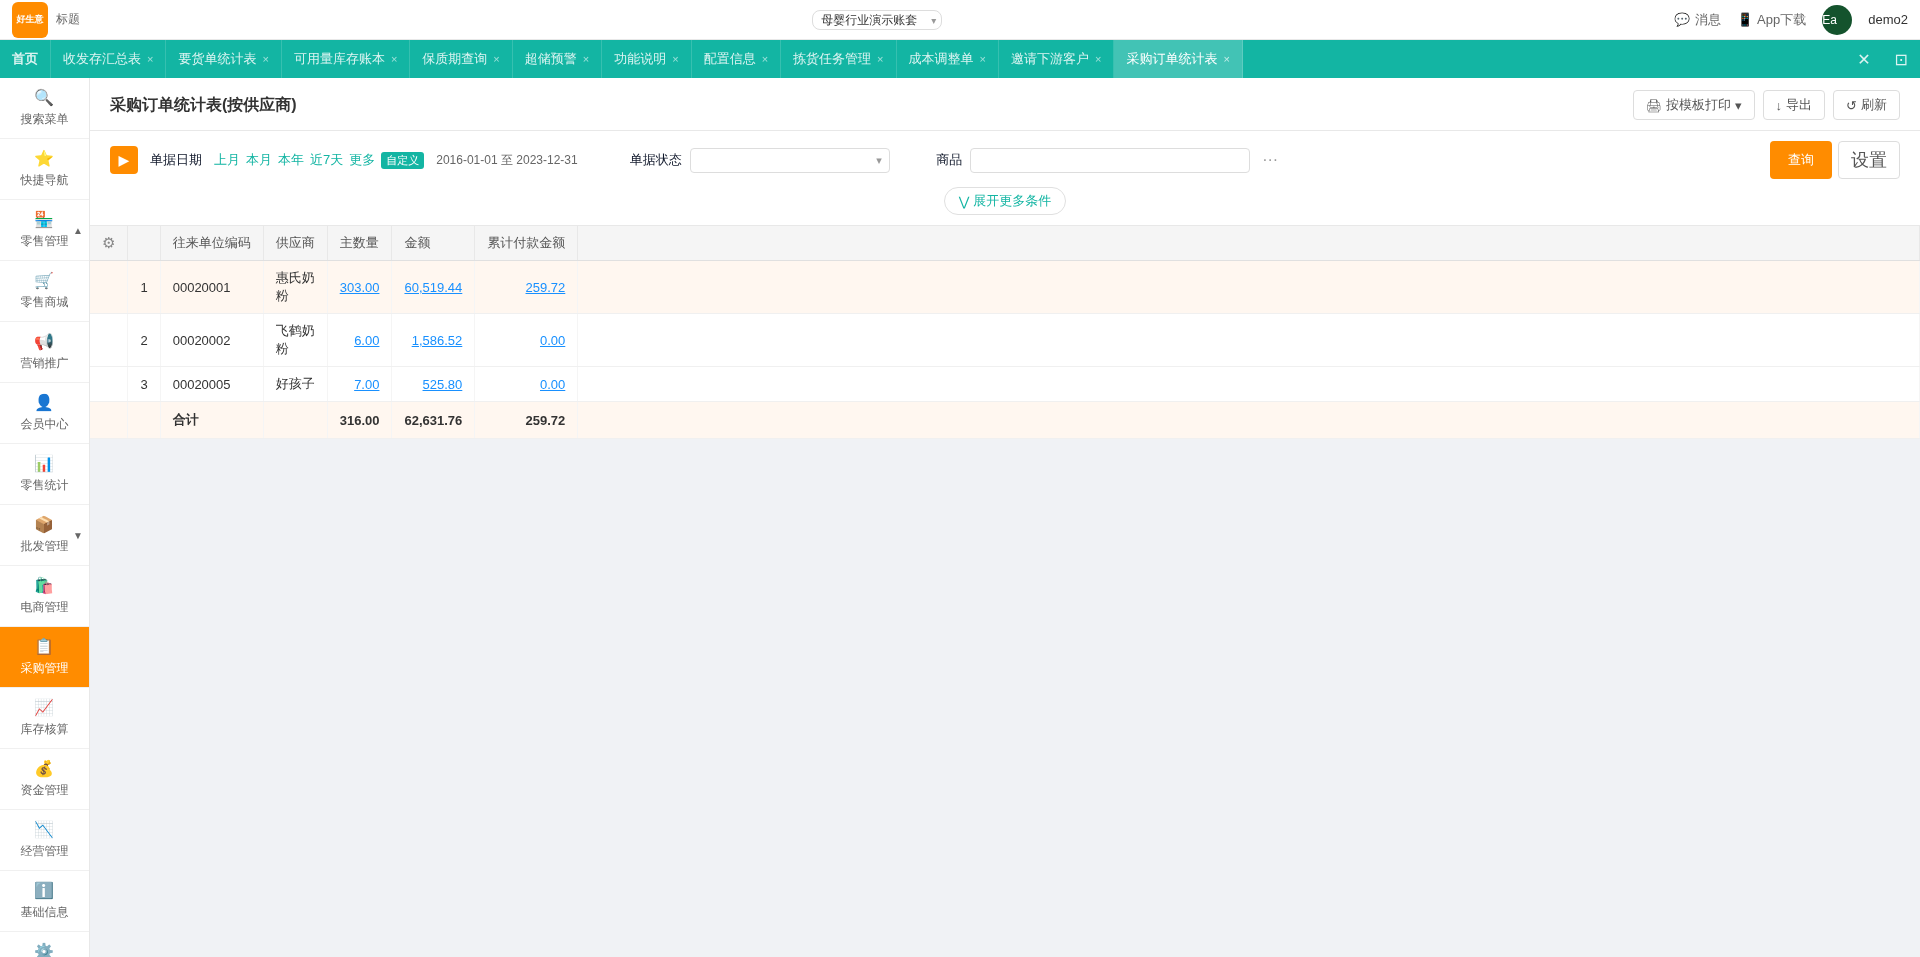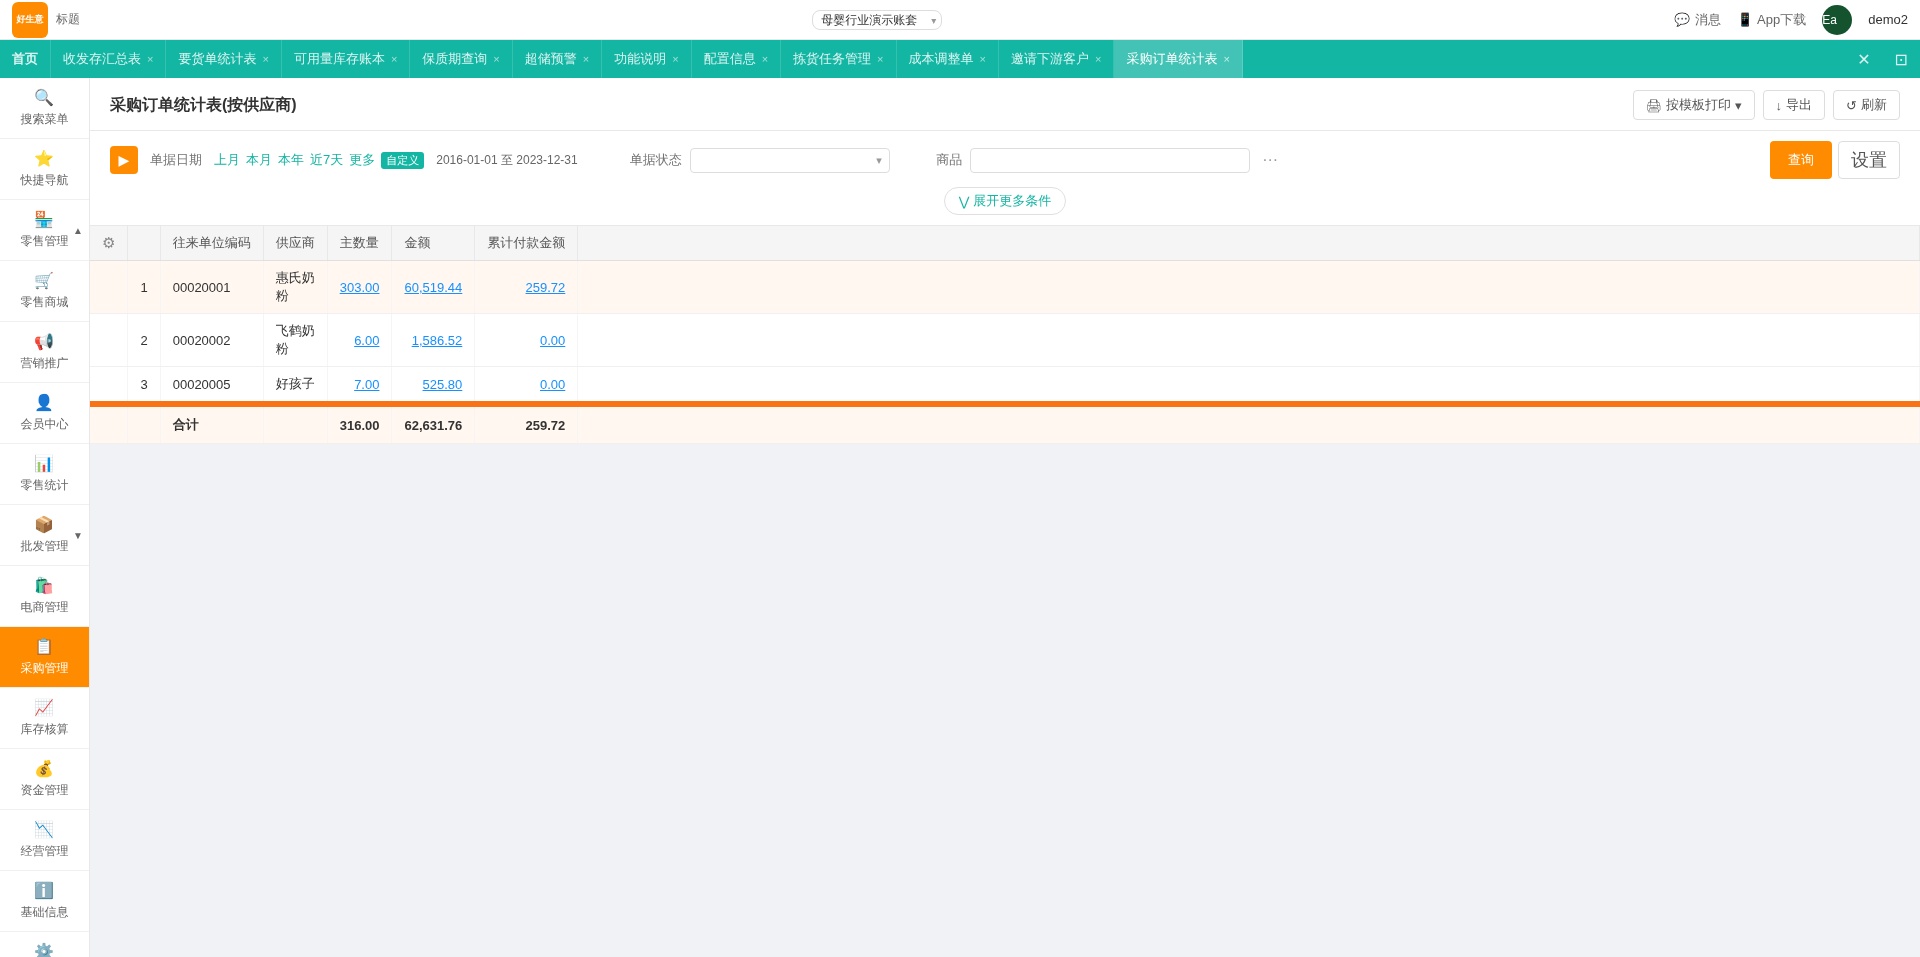--- a/index.html
+++ b/index.html
@@ -45,21 +45,21 @@
     .page-title { font-size: 16px; font-weight: bold; color: #333; }
     .header-actions { display: flex; align-items: center; gap: 8px; }
     .btn-print { display: flex; align-items: center; gap: 4px; border: 1px solid #ddd; background: #fff; padding: 5px 12px; border-radius: 4px; cursor: pointer; font-size: 13px; color: #555; }
     .btn-export { display: flex; align-items: center; gap: 4px; border: 1px solid #ddd; background: #fff; padding: 5px 12px; border-radius: 4px; cursor: pointer; font-size: 13px; color: #555; }
     .btn-refresh { display: flex; align-items: center; gap: 4px; border: 1px solid #ddd; background: #fff; padding: 5px 12px; border-radius: 4px; cursor: pointer; font-size: 13px; color: #555; }
 
     
     .filter-area { background: #fff; padding: 10px 20px; border-bottom: 1px solid #e8e8e8; flex-shrink: 0; }
     .filter-row { display: flex; align-items: center; gap: 12px; flex-wrap: nowrap; }
     .filter-toggle-btn { width: 28px; height: 28px; background: #ff8c00; border-radius: 4px; display: flex; align-items: center; justify-content: center; color: white; cursor: pointer; font-size: 14px; flex-shrink: 0; }
-    .filter-label { font-size: 13px; color: #737373; white-space: nowrap; flex-shrink: 0; }
+    .filter-label { font-size: 13px; color: #0f172a; white-space: nowrap; flex-shrink: 0; }
     .filter-date-links { display: flex; gap: 6px; align-items: center; }
     .filter-date-link { color: #13b5a3; cursor: pointer; font-size: 13px; }
     .filter-custom-tag { background: #13b5a3; color: white; font-size: 11px; padding: 1px 5px; border-radius: 3px; cursor: pointer; }
     .filter-date-range { font-size: 12px; color: #666; }
     .filter-status-wrap { display: flex; align-items: center; gap: 8px; margin-left: 40px; }
     .filter-select-box { border: 1px solid #ddd; padding: 4px 28px 4px 8px; border-radius: 4px; font-size: 13px; width: 200px; background: #fff; appearance: none; cursor: pointer; }
     .filter-select-wrap { position: relative; }
     .filter-select-wrap::after { content: '▾'; position: absolute; right: 8px; top: 50%; transform: translateY(-50%); color: #999; font-size: 11px; pointer-events: none; }
     .filter-goods-wrap { display: flex; align-items: center; gap: 8px; margin-left: 40px; }
     .filter-input { border: 1px solid #ddd; padding: 4px 8px; border-radius: 4px; font-size: 13px; width: 280px; }
@@ -76,21 +76,21 @@
     .data-table td { border-bottom: 1px solid #f0f0f0; border-right: 1px solid #f5f5f5; padding: 8px 12px; font-size: 13px; color: #333; }
     .data-table tr.highlight { background: #fff7f0; }
     .data-table .link-val { color: #1890ff; text-decoration: underline; cursor: pointer; }
     .data-table .center { text-align: center; }
     .data-table th:first-child { width: 40px; text-align: center; }
     .data-table td:first-child { text-align: center; color: #888; }
     .data-table .num-col { text-align: right; }
     .gear-icon { font-size: 15px; color: #888; cursor: pointer; }
 
     
-    .table-footer { background: #fff7f0; border-top: 6px solid #f97316; }
+    .table-footer { background: #fff7f0; border-top: 1px solid #f97316; }
     .table-footer td { font-weight: bold; font-size: 13px; padding: 9px 12px; }
   </style>
 </head>
 <body>
 
 <div class="top-bar">
   <div class="logo-area">
     <div class="logo-icon">
       <span style="font-size:9px;">好生意</span>
     </div>

